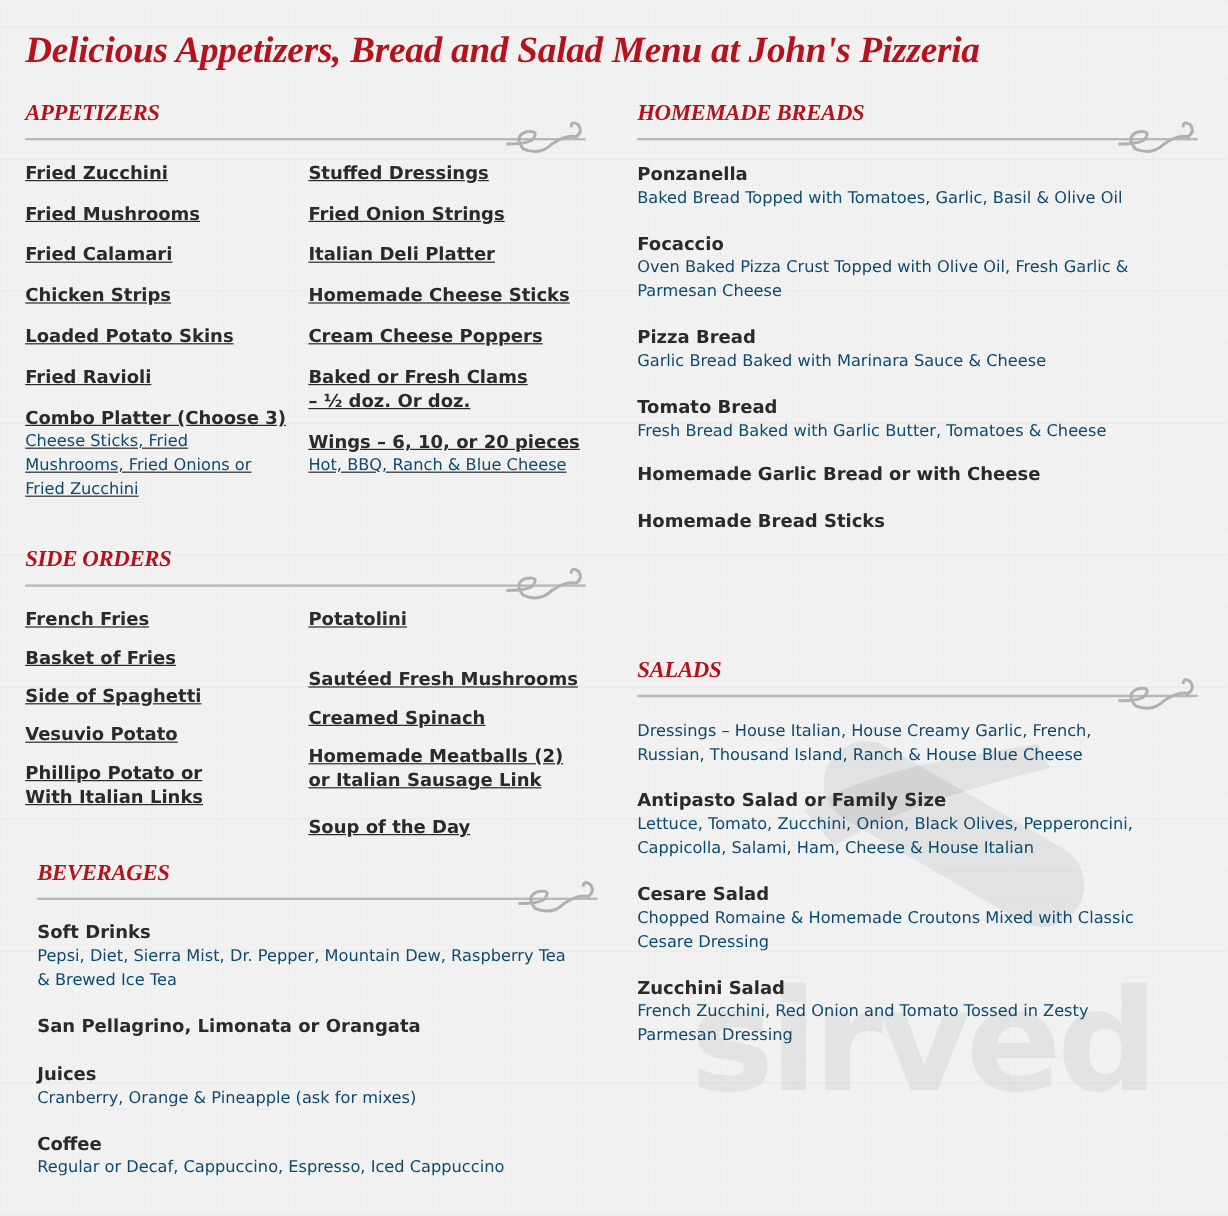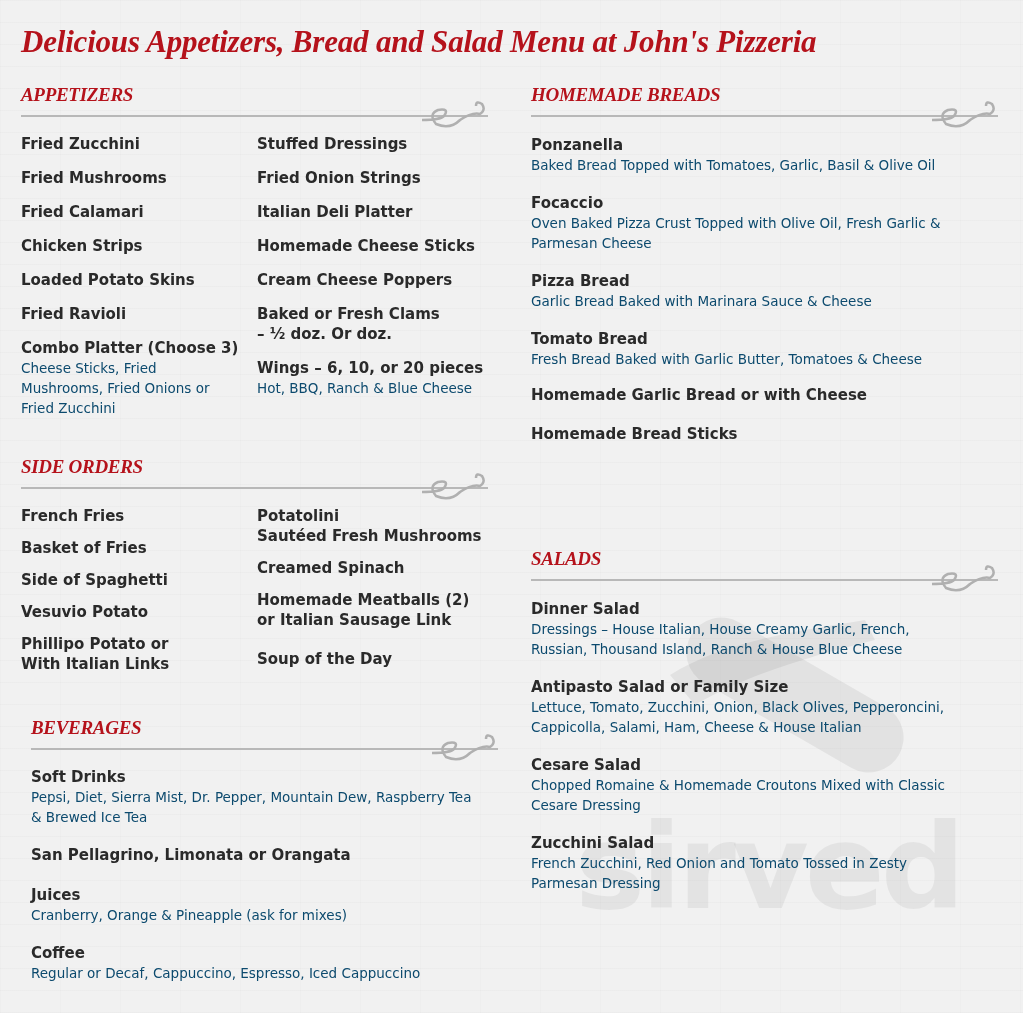--- a/index.html
+++ b/index.html
@@ -20,21 +20,21 @@
   .section { position: absolute; }
   .sec-head { position: relative; height: 40px; }
   .sec-title {
     font-family: "Liberation Serif", serif; font-style: italic; font-weight: bold;
     font-size: 19px; color: #b5121b; letter-spacing: -0.3px;
     position: absolute; left: 0; top: 0; margin: 0;
   }
   .sec-rule { position: absolute; left: 0; right: 0; top: 22px; height: 20px; }
   .sec-rule .line { position: absolute; left: 0; right: 0; top: 9px; border-top: 2px solid #b8b8b8; }
   .sec-rule svg { position: absolute; right: 0; top: -8px; }
-  .cols { display: flex; }
+  .cols { display: flex; text-decoration: underline; }
   .col { flex: 0 0 236px; }
   .item { margin-bottom: 14px; }
   .item-name { font-weight: bold; font-size: 15px; line-height: 20px; color: #2a2a2a; }
   .item-desc { font-size: 13.5px; line-height: 20px; color: #0c4a6e; }
   .watermark {
     position: absolute; left: 575px; top: 600px; width: 400px; height: 330px;
     pointer-events: none;
   }
   .wm-text {
     position: absolute; left: 575px; top: 808px;
@@ -139,21 +139,21 @@
           <div class="item-name">Side of Spaghetti</div>
         </div>
       <div class="item" style="margin-bottom:12px;">
           <div class="item-name">Vesuvio Potato</div>
         </div>
       <div class="item" style="width:190px;">
           <div class="item-name">Phillipo Potato or With Italian Links</div>
         </div>
     </div>
     <div class="col" style="flex-basis:231px;">
-      <div class="item" style="margin-bottom:0;">
+      <div class="item" style="margin-bottom:30px;">
           <div class="item-name">Potatolini</div>
         </div>
       <div class="item" style="margin-bottom:12px;">
           <div class="item-name">Sautéed Fresh Mushrooms</div>
         </div>
       <div class="item" style="margin-bottom:12px;">
           <div class="item-name">Creamed Spinach</div>
         </div>
       <div class="item" style="margin-bottom:19px; width:220px;">
           <div class="item-name">Homemade Meatballs (2) or Italian Sausage Link</div>
@@ -235,21 +235,20 @@
     <h2 class="sec-title">SALADS</h2>
     <div class="sec-rule">
       <div class="line"></div>
       <svg width="68" height="32" viewBox="0 0 68 32">
           <path d="M2 22 Q20 22 24 18 Q30 10 18 12 Q8 16 16 26 Q30 32 40 22 Q52 14 60 16 Q66 12 62 6 Q56 2 56 8" fill="none" stroke="#b0b0b0" stroke-width="2.5"></path>
         </svg>
     </div>
   </div>
   <div style="margin-top:11px; width:430px;">
     <div class="item" style="margin-bottom:18px;">
-        <div class="item-name">Dinner Salad</div>
         <div class="item-desc">Dressings – House Italian, House Creamy Garlic, French, Russian, Thousand Island, Ranch &amp; House Blue Cheese</div>
       </div>
     <div class="item" style="margin-bottom:18px; width:420px;">
         <div class="item-name">Antipasto Salad or Family Size</div>
         <div class="item-desc">Lettuce, Tomato, Zucchini, Onion, Black Olives, Pepperoncini, Cappicolla, Salami, Ham, Cheese &amp; House Italian</div>
       </div>
     <div class="item" style="margin-bottom:18px; width:415px;">
         <div class="item-name">Cesare Salad</div>
         <div class="item-desc">Chopped Romaine &amp; Homemade Croutons Mixed with Classic Cesare Dressing</div>
       </div>

